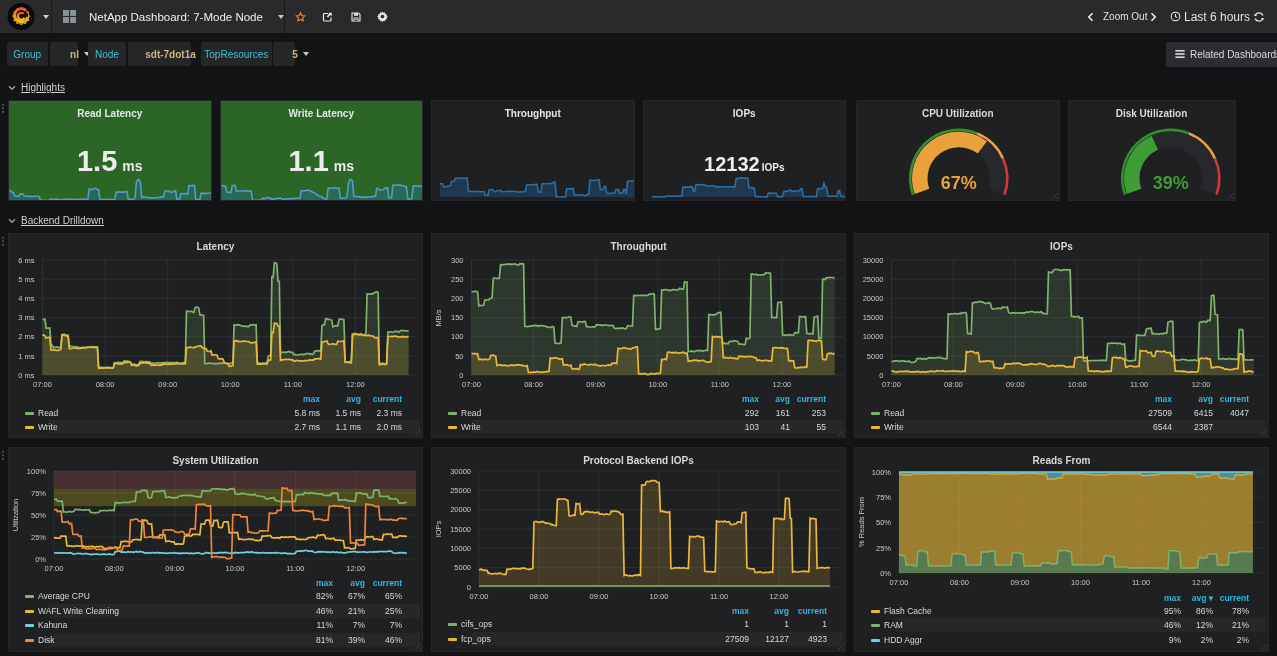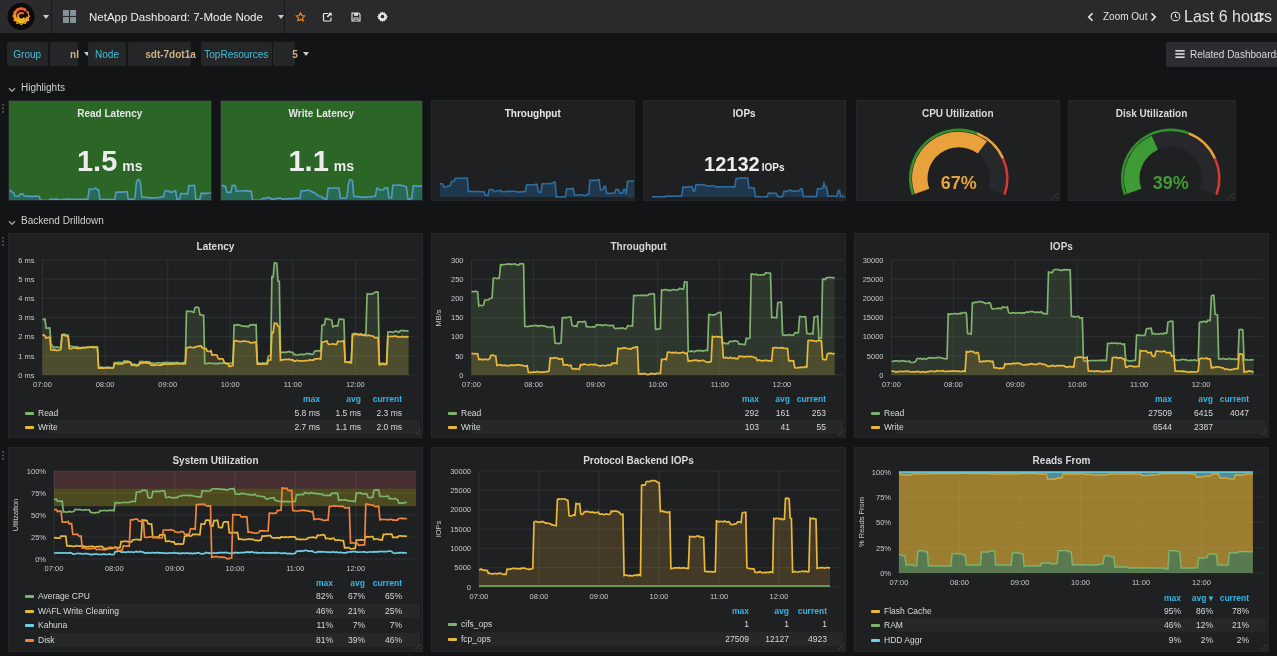--- a/index.html
+++ b/index.html
@@ -11,21 +11,21 @@
 .dots { position:absolute; width:2px; height:11px; background:radial-gradient(circle, #4a4b4e 0.9px, transparent 1.1px); background-size:2px 3.6px; }
 .ptitle { position:absolute; left:0; right:0; top:6.5px; text-align:center; font-size:10px; font-weight:bold; color:#d8d9da; }
 .tick { font-size:7.5px; fill:#c8c9ca; font-family:"Liberation Sans",sans-serif; }
 .statv { position:absolute; left:0; right:0; text-align:center; font-weight:bold; color:#ececec; line-height:1; }
 .lgd { position:absolute; left:0; top:0; width:100%; height:100%; }
 .lrow { position:absolute; left:0; width:100%; height:14px; font-size:8.5px; color:#d8d9da; white-space:nowrap; }
 .lhead { color:#33b5e5; font-weight:bold; }
 .lv { position:absolute; width:120px; text-align:right; top:2px; }
 .licon { position:absolute; left:16px; top:5.5px; width:9px; height:3px; border-radius:1px; }
 .lname { position:absolute; left:29px; top:2px; }
-.rowlabel { position:absolute; display:flex; align-items:flex-end; font-size:10px; color:#cfd0d1; }
+.rowlabel { position:absolute; display:flex; align-items:center; font-size:10px; color:#cfd0d1;text-decoration:underline; }
 .vbox { position:absolute; top:42px; height:24px; background:#242628; border-radius:2px; display:flex; align-items:center; justify-content:center; font-size:10px; white-space:nowrap; }
 .vlabel { color:#3fc0d8; }
 .vval { color:#cfb182; font-weight:bold;padding-left:33px; }
 .caret { display:inline-block; width:0; height:0; border-left:3.5px solid transparent; border-right:3.5px solid transparent; border-top:4px solid #c8c8c8; margin-left:5px; }
 </style></head>
 <body>
 <div class="navbar">
   <svg width="34" height="33" viewBox="0 0 34 33" style="position:absolute;left:4px;top:0;">
 <circle cx="17" cy="16.5" r="13.5" fill="#0a0a0a"></circle>
 <defs>
@@ -93,21 +93,21 @@
   <div class="nv" style="left:1150px;">
       <svg width="7" height="10" viewBox="0 0 12 16">
         <path d="M2.5 1.5 L9 8 L2.5 14.5" fill="none" stroke="#e8e8e8" stroke-width="2.8"></path>
       </svg>
     </div>
   <div class="nv" style="left:1170px;">
       <svg width="11" height="11" viewBox="0 0 24 24" style="margin-right:3px;">
         <circle cx="12" cy="12" r="9.5" fill="none" stroke="#e8e8e8" stroke-width="2.2"></circle>
         <path d="M12 6.5v6l4 2" fill="none" stroke="#e8e8e8" stroke-width="2.2"></path>
       </svg>
-      <span style="font-size:16px;color:#e0e0e0;">Last 6 hours</span>
+      <span style="font-size:12px;color:#e0e0e0;">Last 6 hours</span>
     </div>
   <div class="nv" style="left:1253px;">
       <svg width="12" height="12" viewBox="0 0 24 24">
         <path d="M19.8 9A8.3 8.3 0 0 0 5 7.5L3.4 9.4" fill="none" stroke="#e8e8e8" stroke-width="2.6"></path>
         <path d="M3.2 4.8v5h5z" fill="#e8e8e8"></path>
         <path d="M4.2 15a8.3 8.3 0 0 0 14.8 1.5l1.6-1.9" fill="none" stroke="#e8e8e8" stroke-width="2.6"></path>
         <path d="M20.8 19.2v-5h-5z" fill="#e8e8e8"></path>
       </svg>
     </div>
 </div>

